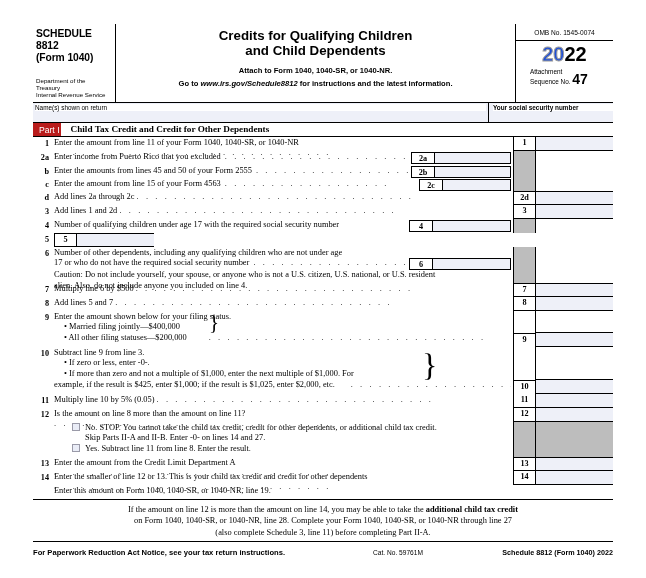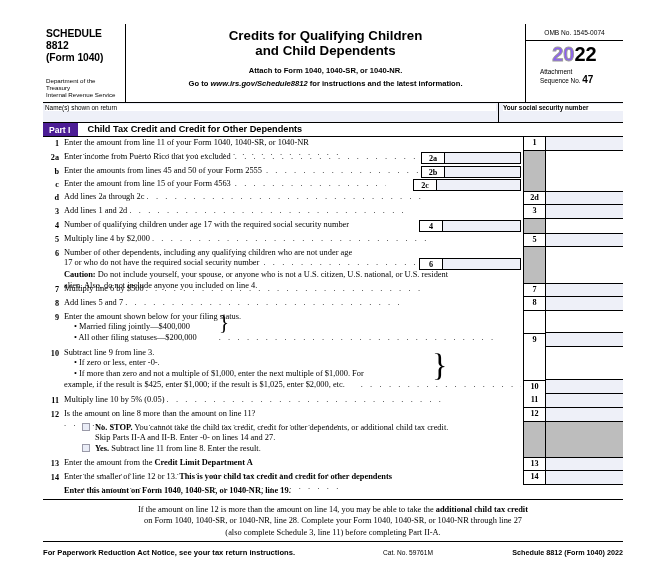--- a/index.html
+++ b/index.html
@@ -1,57 +1,57 @@
 <!DOCTYPE html>
 <html><head>
 <meta charset="utf-8">
 <style>
   html,body{margin:0;padding:0;background:#ffffff;}
   body{width:646px;height:578px;font-family:"Liberation Serif",serif;color:#000;-webkit-font-smoothing:none;}
   .page{position:relative;width:646px;height:578px;overflow:hidden;background:#fff;}
 
-  .form{position:absolute;left:43px;top:24px;width:580px;}
+  .form{position:absolute;left:33px;top:24px;width:580px;}
 
   
   .hdr{display:flex;border-bottom:1.6px solid #000;}
   .hdr-left{width:83px;padding:4px 5px 3px 3px;border-right:1.2px solid #000;box-sizing:border-box;}
   .sched{font-family:"Liberation Sans",sans-serif;font-weight:bold;font-size:10.3px;line-height:12.2px;letter-spacing:-0.1px;}
   .dept{font-family:"Liberation Sans",sans-serif;font-size:6.2px;line-height:7.4px;margin-top:12px;}
   .hdr-mid{flex:1;text-align:center;padding:4px 4px 3px 4px;border-right:1.2px solid #000;box-sizing:border-box;}
   .title{font-family:"Liberation Sans",sans-serif;font-weight:bold;font-size:13.3px;line-height:15.2px;}
   .attach{font-family:"Liberation Sans",sans-serif;font-weight:bold;font-size:7.6px;margin-top:8px;}
   .goto{font-family:"Liberation Sans",sans-serif;font-weight:bold;font-size:7.6px;margin-top:4px;}
   .goto i{font-style:italic;}
   .hdr-right{width:97px;box-sizing:border-box;text-align:center;}
   .omb{font-family:"Liberation Sans",sans-serif;font-size:6.6px;padding:5px 0 4px;border-bottom:1px solid #000;}
   .yr{font-family:"Liberation Sans",sans-serif;font-weight:bold;font-size:20px;line-height:21px;padding-top:3px;letter-spacing:0px;}
-  .yr .hollow{color:#8b5cf6;-webkit-text-stroke:1px #9a9a9a;}
+  .yr .hollow{color:#1d4ed8;-webkit-text-stroke:1px #9a9a9a;}
   .seq{font-family:"Liberation Sans",sans-serif;font-size:6.4px;line-height:7.6px;padding:3px 0 4px 14px;text-align:left;}
-  .seq b{font-size:10px;}
+  .seq b{font-size:14px;}
 
   
   .namerow{display:flex;border-bottom:1.6px solid #000;}
   .namecell{flex:1;border-right:1.2px solid #000;box-sizing:border-box;background:#eef0f8;padding:1px 2px 0;height:19px;}
   .ssncell{width:124px;box-sizing:border-box;background:#eef0f8;padding:1px 0 0 4px;height:19px;}
   .minilabel{font-family:"Liberation Sans",sans-serif;font-size:6.4px;background:#fff;display:block;}
   .ssncell .minilabel{font-weight:bold;}
 
   
   .partbar{display:flex;align-items:stretch;height:13px;border-bottom:1.4px solid #000;}
-  .partlbl{background:#4c1d95;color:#fff;font-family:"Liberation Sans",sans-serif;font-weight:bold;font-size:8.6px;
-           padding:1px 7px 0 6px;display:flex;align-items:center;}
-  .parttitle{font-family:Liberation Sans, sans-serif;font-weight:bold;font-size:9.2px;padding:0 0 0 10px;display:flex;align-items:center;}
+  .partlbl{background:#b91c1c;color:#fff;font-family:"Liberation Sans",sans-serif;font-weight:normal;font-size:8.6px;
+           padding:1px 1px 0 6px;display:flex;align-items:center;}
+  .parttitle{font-family:Liberation Serif, serif;font-weight:bold;font-size:9.2px;padding:0 0 0 10px;display:flex;align-items:center;}
 
   
   .body{position:relative;}
   .row{display:flex;align-items:stretch;position:relative;}
   .num{width:21px;min-width:21px;text-align:right;padding-right:5px;box-sizing:border-box;
        font-family:"Liberation Serif",serif;font-weight:bold;font-size:8.2px;padding-top:2px;}
   .txt{flex:1;font-size:8.4px;line-height:10.6px;padding-top:1px;padding-right:2px;position:relative;min-width:0;}
-  .txt b{font-weight:bold;}
+  .txt b{font-weight:normal;}
 
   
   .dots{letter-spacing:2.6px;font-size:8.4px;white-space:nowrap;}
 
   
   .cNum{width:23px;min-width:23px;box-sizing:border-box;border-left:1.2px solid #000;border-right:1.2px solid #000;
         text-align:center;font-family:"Liberation Serif",serif;font-weight:bold;font-size:8.2px;padding-top:1px;}
   .cAmt{width:77px;min-width:77px;box-sizing:border-box;}
   .gray{background:#bdbdbd;}
   .fill{background:#eef0f8;}
@@ -164,21 +164,21 @@
      </div>
      <div class="cNum gray"></div>
      <div class="cAmt white"></div>
    </div>
 
    <div class="row" style="height:13px;">
      <div class="num">c</div>
      <div class="txt" style="display:flex;align-items:flex-start;">
        <span style="white-space:nowrap;">Enter the amount from line 15 of your Form 4563</span>
        <span class="dots" style="flex:1;overflow:hidden;padding-left:4px;">. . . . . . . . . . . . . . . . . . . . . . . . . . . . . .</span>
-       <div class="inner" style="width:108px;margin-left:27px;">
+       <div class="inner" style="width:92px;margin-left:27px;">
          <div class="innerNum">2c</div>
          <div class="innerAmt"></div>
        </div>
      </div>
      <div class="cNum gray"></div>
      <div class="cAmt white"></div>
    </div>
 
    <div class="row" style="height:14px;">
      <div class="num">d</div>
@@ -209,24 +209,20 @@
          <div class="innerNum">4</div>
          <div class="innerAmt"></div>
        </div>
      </div>
      <div class="cNum gray"></div>
      <div class="cAmt white"></div>
    </div>
 
    <div class="row" style="height:14px;">
      <div class="num">5</div>
-     <div class="txt">
-       <span>Multiply line 4 by $2,000</span>
-       <span class="dots">. . . . . . . . . . . . . . . . . . . . . . . . . . . . . .</span>
-     </div>
      <div class="cNum white bb bt">5</div>
      <div class="cAmt fill bb bt"></div>
    </div>
 
    <div class="row" style="height:36px;">
      <div class="num">6</div>
      <div class="txt" style="position:relative;">
        <div style="width:382px;">Number of other dependents, including any qualifying children who are not under age</div>
        <div style="display:flex;align-items:flex-start;">
          <span style="white-space:nowrap;">17 or who do not have the required social security number</span>

